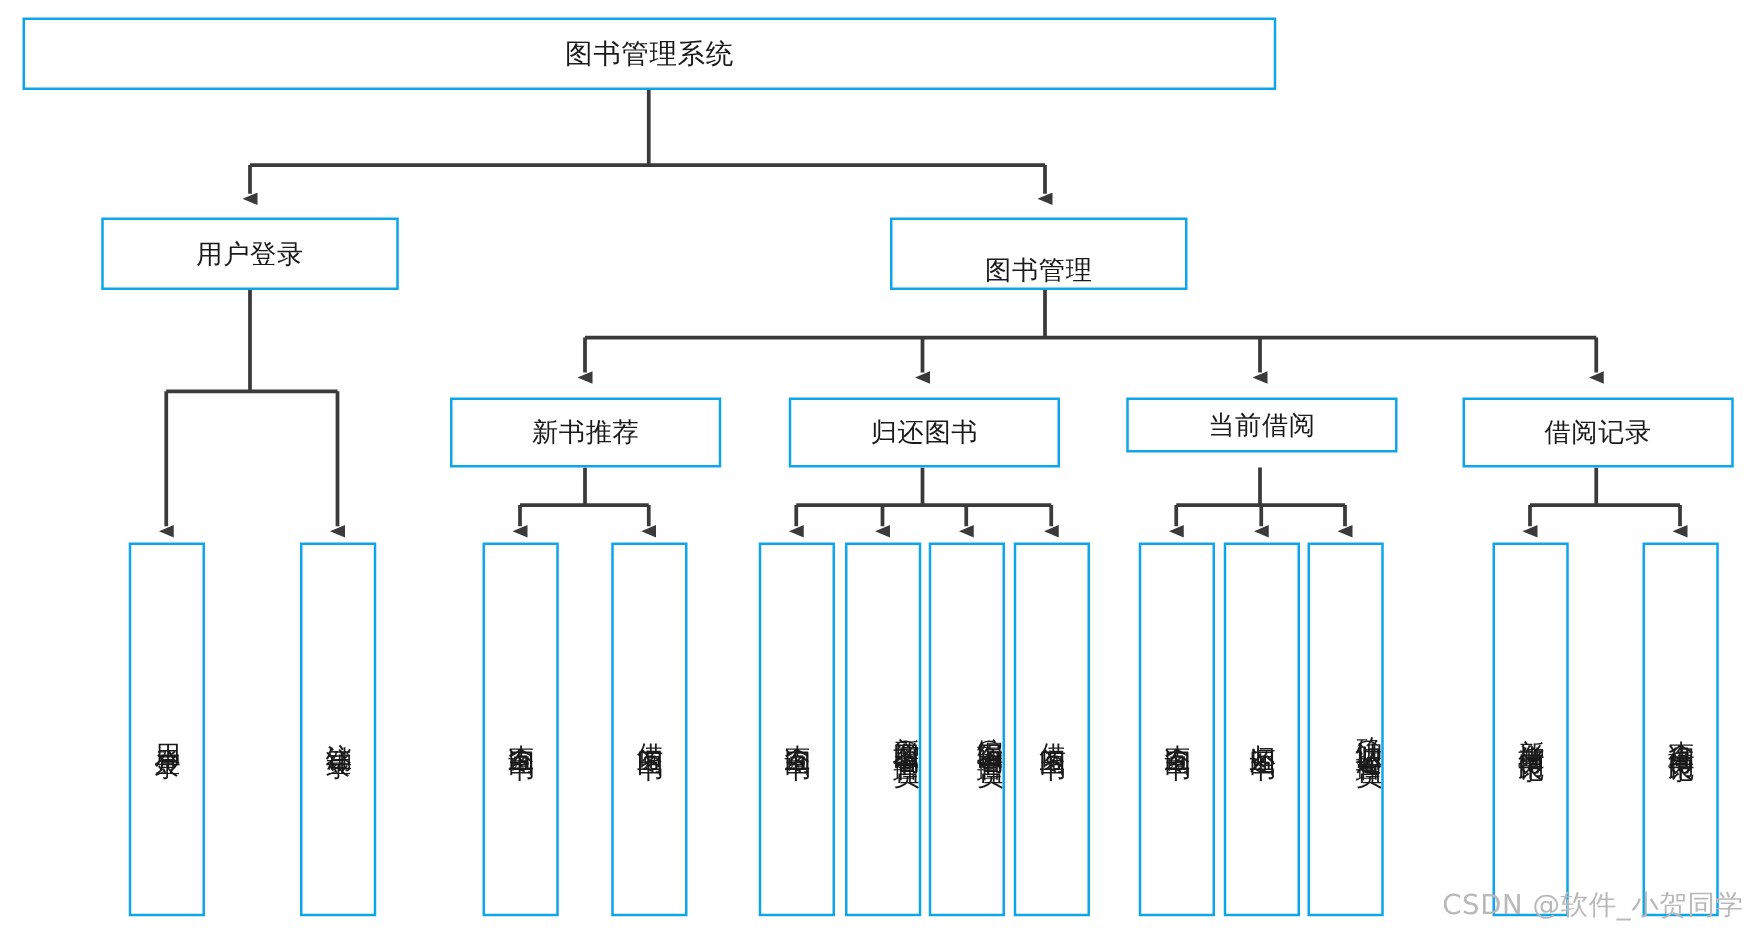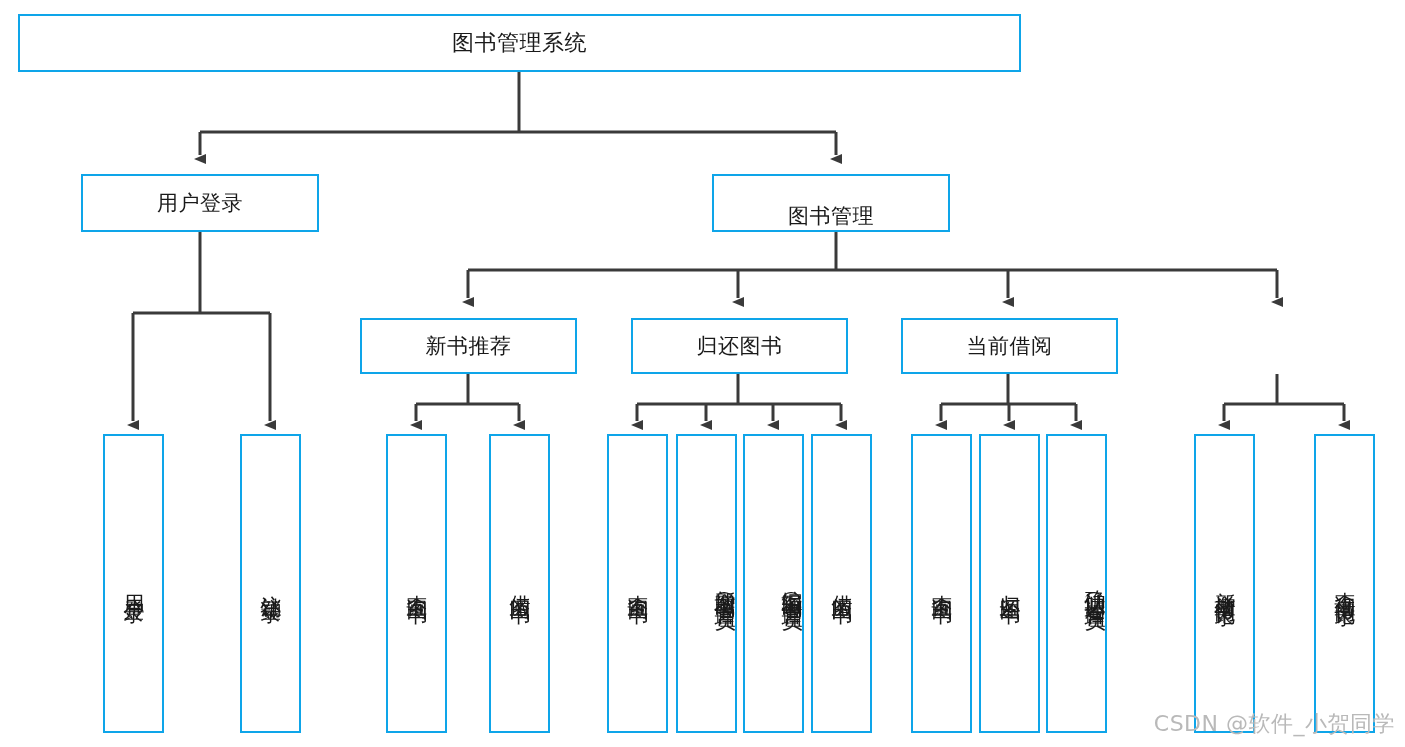--- a/index.html
+++ b/index.html
@@ -136,22 +136,25 @@
   <div class="node node-h" style="left:712px; top:174px; width:238px; height:58px;align-items:flex-end;">
     <span>图书管理</span>
   </div>
 
   <div class="node node-h" style="left:360px; top:318px; width:217px; height:56px;">
     <span>新书推荐</span>
   </div>
   <div class="node node-h" style="left:631px; top:318px; width:217px; height:56px;">
     <span>归还图书</span>
   </div>
-  <div class="node node-h" style="left:901px; top:318px; width:217px; height:56px;">
+  <div class="node node-h" style="left:901px; top:318px; width:217px; height:44px;">
     <span>当前借阅</span>
+  </div>
+  <div class="node node-h" style="left:1170px; top:318px; width:217px; height:56px;">
+    <span>借阅记录</span>
   </div>
 
   <div class="node node-v vcenter" style="left:103px; top:434px; width:61px; height:299px;">
     <span>用户登录</span>
   </div>
   <div class="node node-v vcenter" style="left:240px; top:434px; width:61px; height:299px;">
     <span>注销登录</span>
   </div>
 
   <div class="node node-v vcenter" style="left:386px; top:434px; width:61px; height:299px;">

